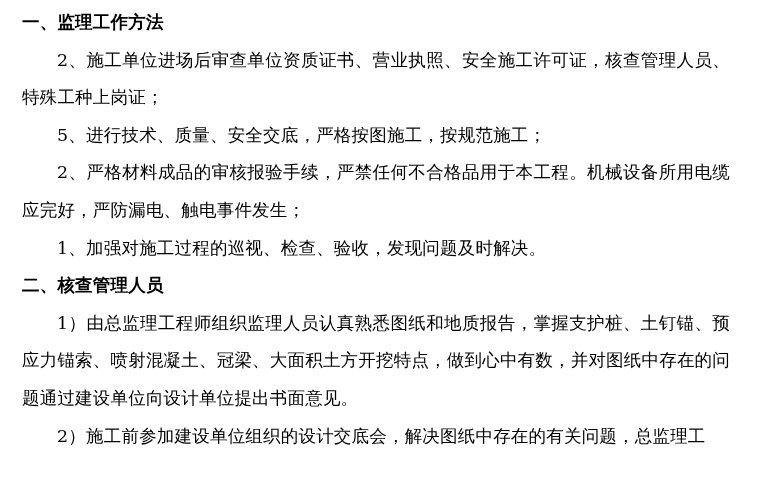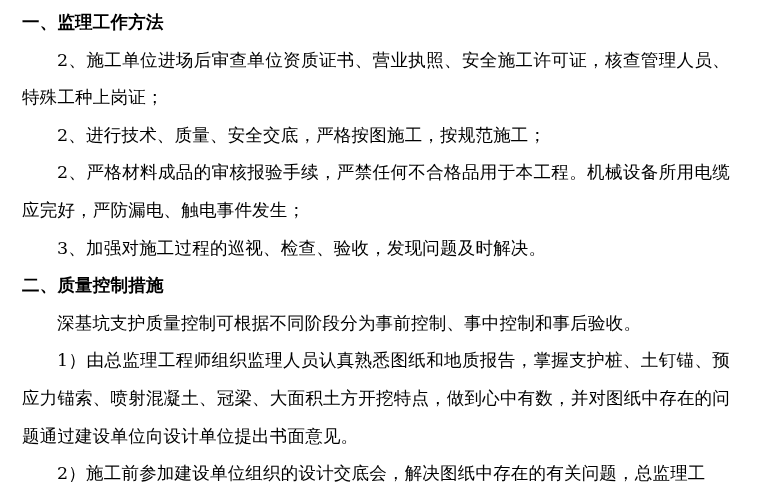--- a/index.html
+++ b/index.html
@@ -45,21 +45,20 @@
     font-weight: bold;
   }
 </style>
 </head>
 <body>
 
 <div class="page">
   <div id="doc-body">
       <p class="para heading bold">一、监理工作方法</p>
       <p class="para indent1">2、施工单位进场后审查单位资质证书、营业执照、安全施工许可证，核查管理人员、特殊工种上岗证；</p>
-      <p class="para indent1">2、进行技术、质量、安全交底，严格按图施工，按规范施工；</p>
+      <p class="para indent1">5、进行技术、质量、安全交底，严格按图施工，按规范施工；</p>
       <p class="para indent1">2、严格材料成品的审核报验手续，严禁任何不合格品用于本工程。机械设备所用电缆应完好，严防漏电、触电事件发生；</p>
-      <p class="para indent1">3、加强对施工过程的巡视、检查、验收，发现问题及时解决。</p>
-      <p class="para heading bold">二、质量控制措施</p>
-      <p class="para indent1">深基坑支护质量控制可根据不同阶段分为事前控制、事中控制和事后验收。</p>
+      <p class="para indent1">1、加强对施工过程的巡视、检查、验收，发现问题及时解决。</p>
+      <p class="para heading bold">二、核查管理人员</p>
       <p class="para indent-sub">1）由总监理工程师组织监理人员认真熟悉图纸和地质报告，掌握支护桩、土钉锚、预应力锚索、喷射混凝土、冠梁、大面积土方开挖特点，做到心中有数，并对图纸中存在的问题通过建设单位向设计单位提出书面意见。</p>
       <p class="para indent-sub">2）施工前参加建设单位组织的设计交底会，解决图纸中存在的有关问题，总监理工</p>
     </div>
 </div>
 
 </body></html>

